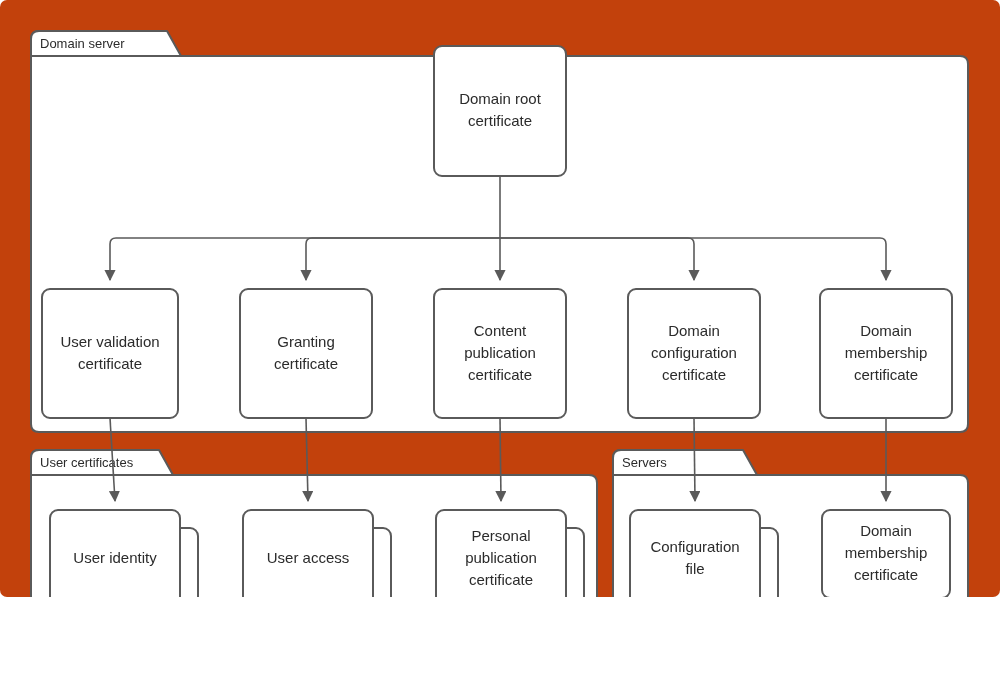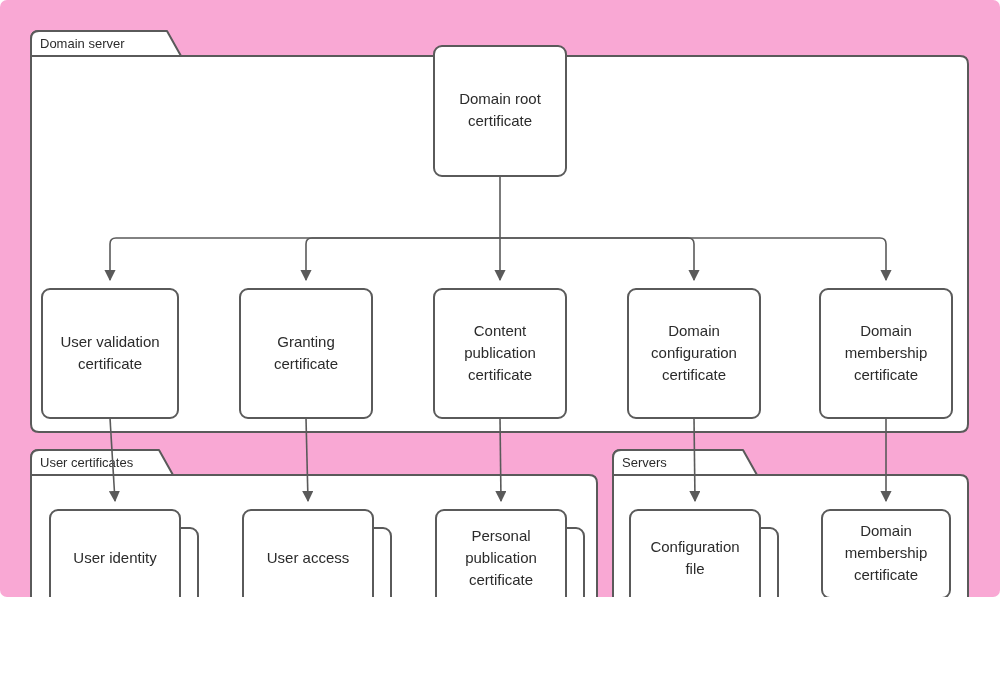--- a/index.html
+++ b/index.html
@@ -4,21 +4,21 @@
 <style>
   html, body {
     margin: 0;
     padding: 0;
     background: #ffffff;
   }
   #canvas {
     position: relative;
     width: 1000px;
     height: 597px;
-    background: #f9a8d4;
+    background: #c2410c;
     font-family: "Liberation Sans", sans-serif;
     overflow: hidden;
     border-radius: 7px;
   }
   svg.layer {
     position: absolute;
     left: 0;
     top: 0;
     width: 1000px;
     height: 677px;

